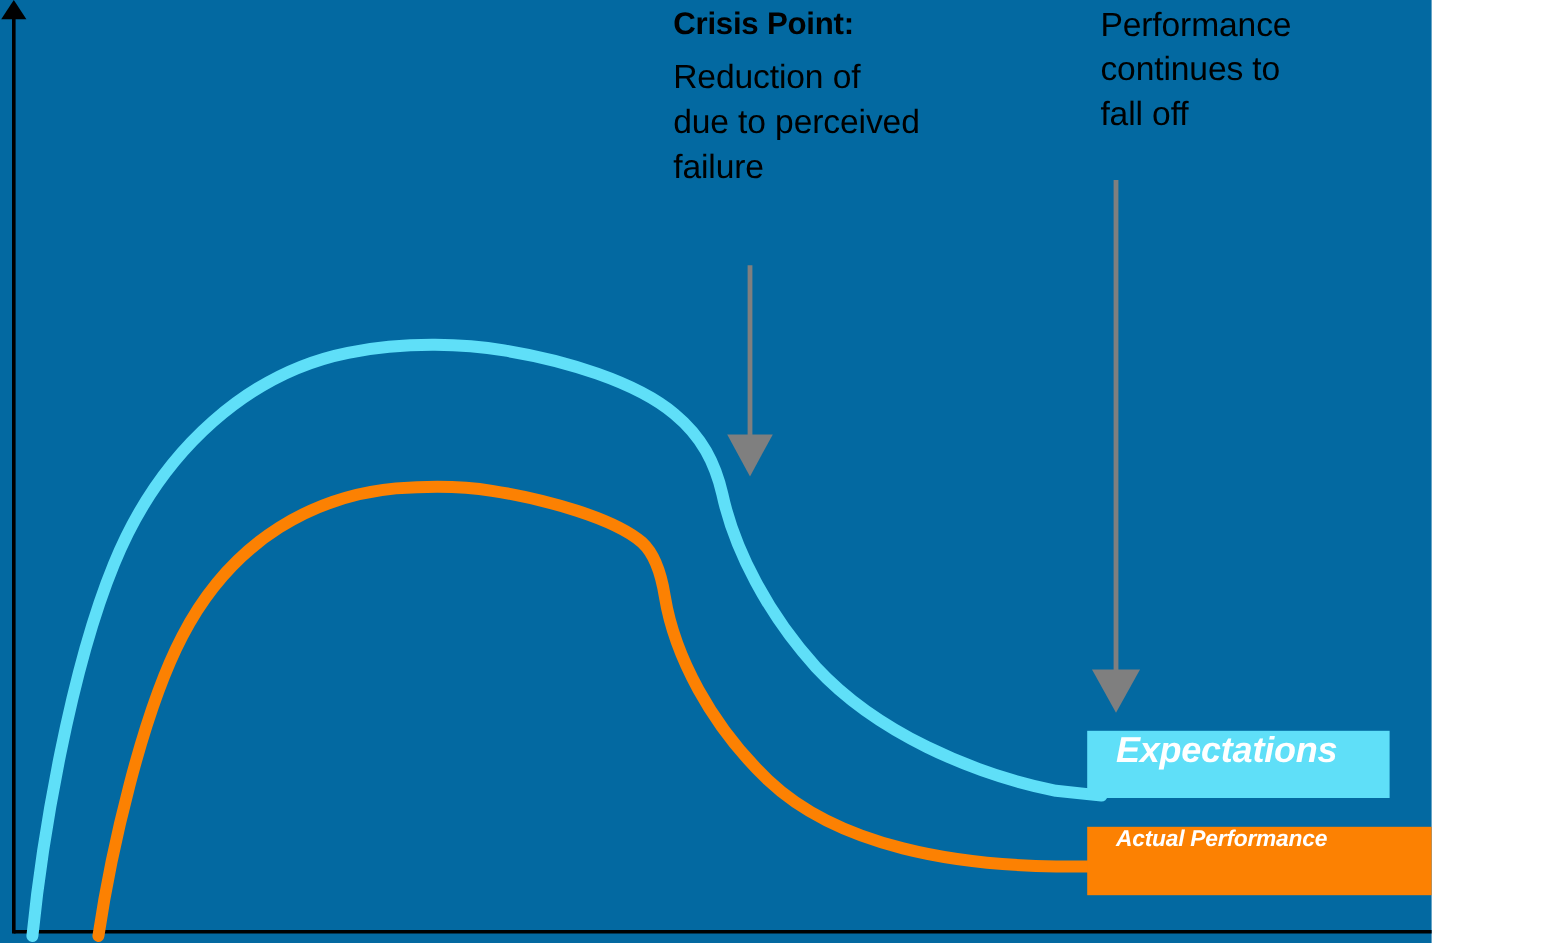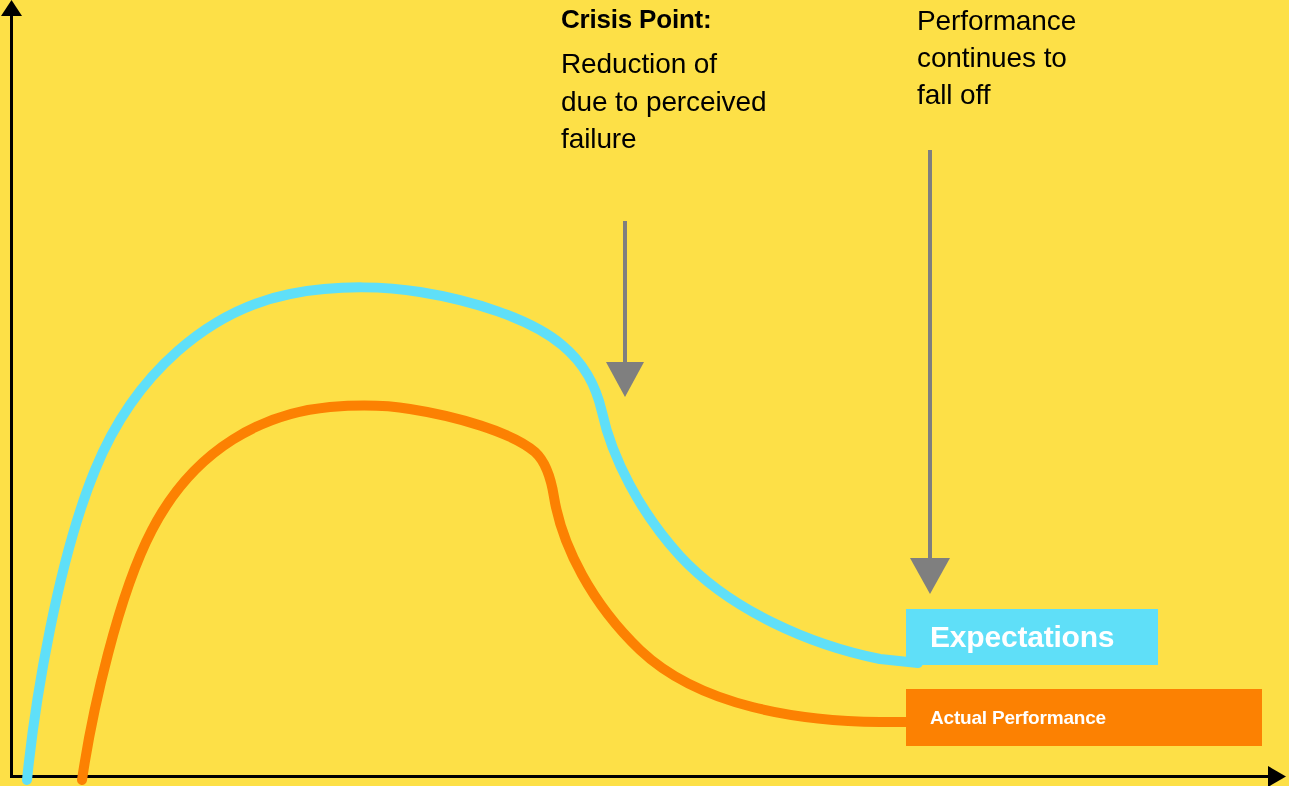--- a/index.html
+++ b/index.html
@@ -2,23 +2,23 @@
 <html><head>
 <meta charset="utf-8">
 <style>
   html, body {
     margin: 0;
     padding: 0;
     background: #ffffff;
   }
   #stage {
     position: relative;
-    width: 1289px;
+    width: 1193px;
     height: 786px;
-    background: #fde047;
+    background: #0369a1;
     overflow: hidden;
     font-family: "Liberation Sans", sans-serif;
   }
   #chart-svg {
     position: absolute;
     left: 0;
     top: 0;
     width: 1289px;
     height: 786px;
   }
@@ -51,25 +51,25 @@
     line-height: 1.34;
     letter-spacing: -0.1px;
     margin: 0;
   }
   #annotation-performance .annotation-body {
     line-height: 1.33;
   }
   .legend-chip {
     position: absolute;
     display: flex;
-    align-items: center;
     color: #ffffff;
     font-weight: bold;
     letter-spacing: -0.2px;
     box-sizing: border-box;
+    font-style: italic;
   }
   #legend-expectations {
     left: 906px;
     top: 609px;
     width: 252px;
     height: 56px;
     font-size: 30px;
     padding-left: 24px;
   }
   #legend-performance {

